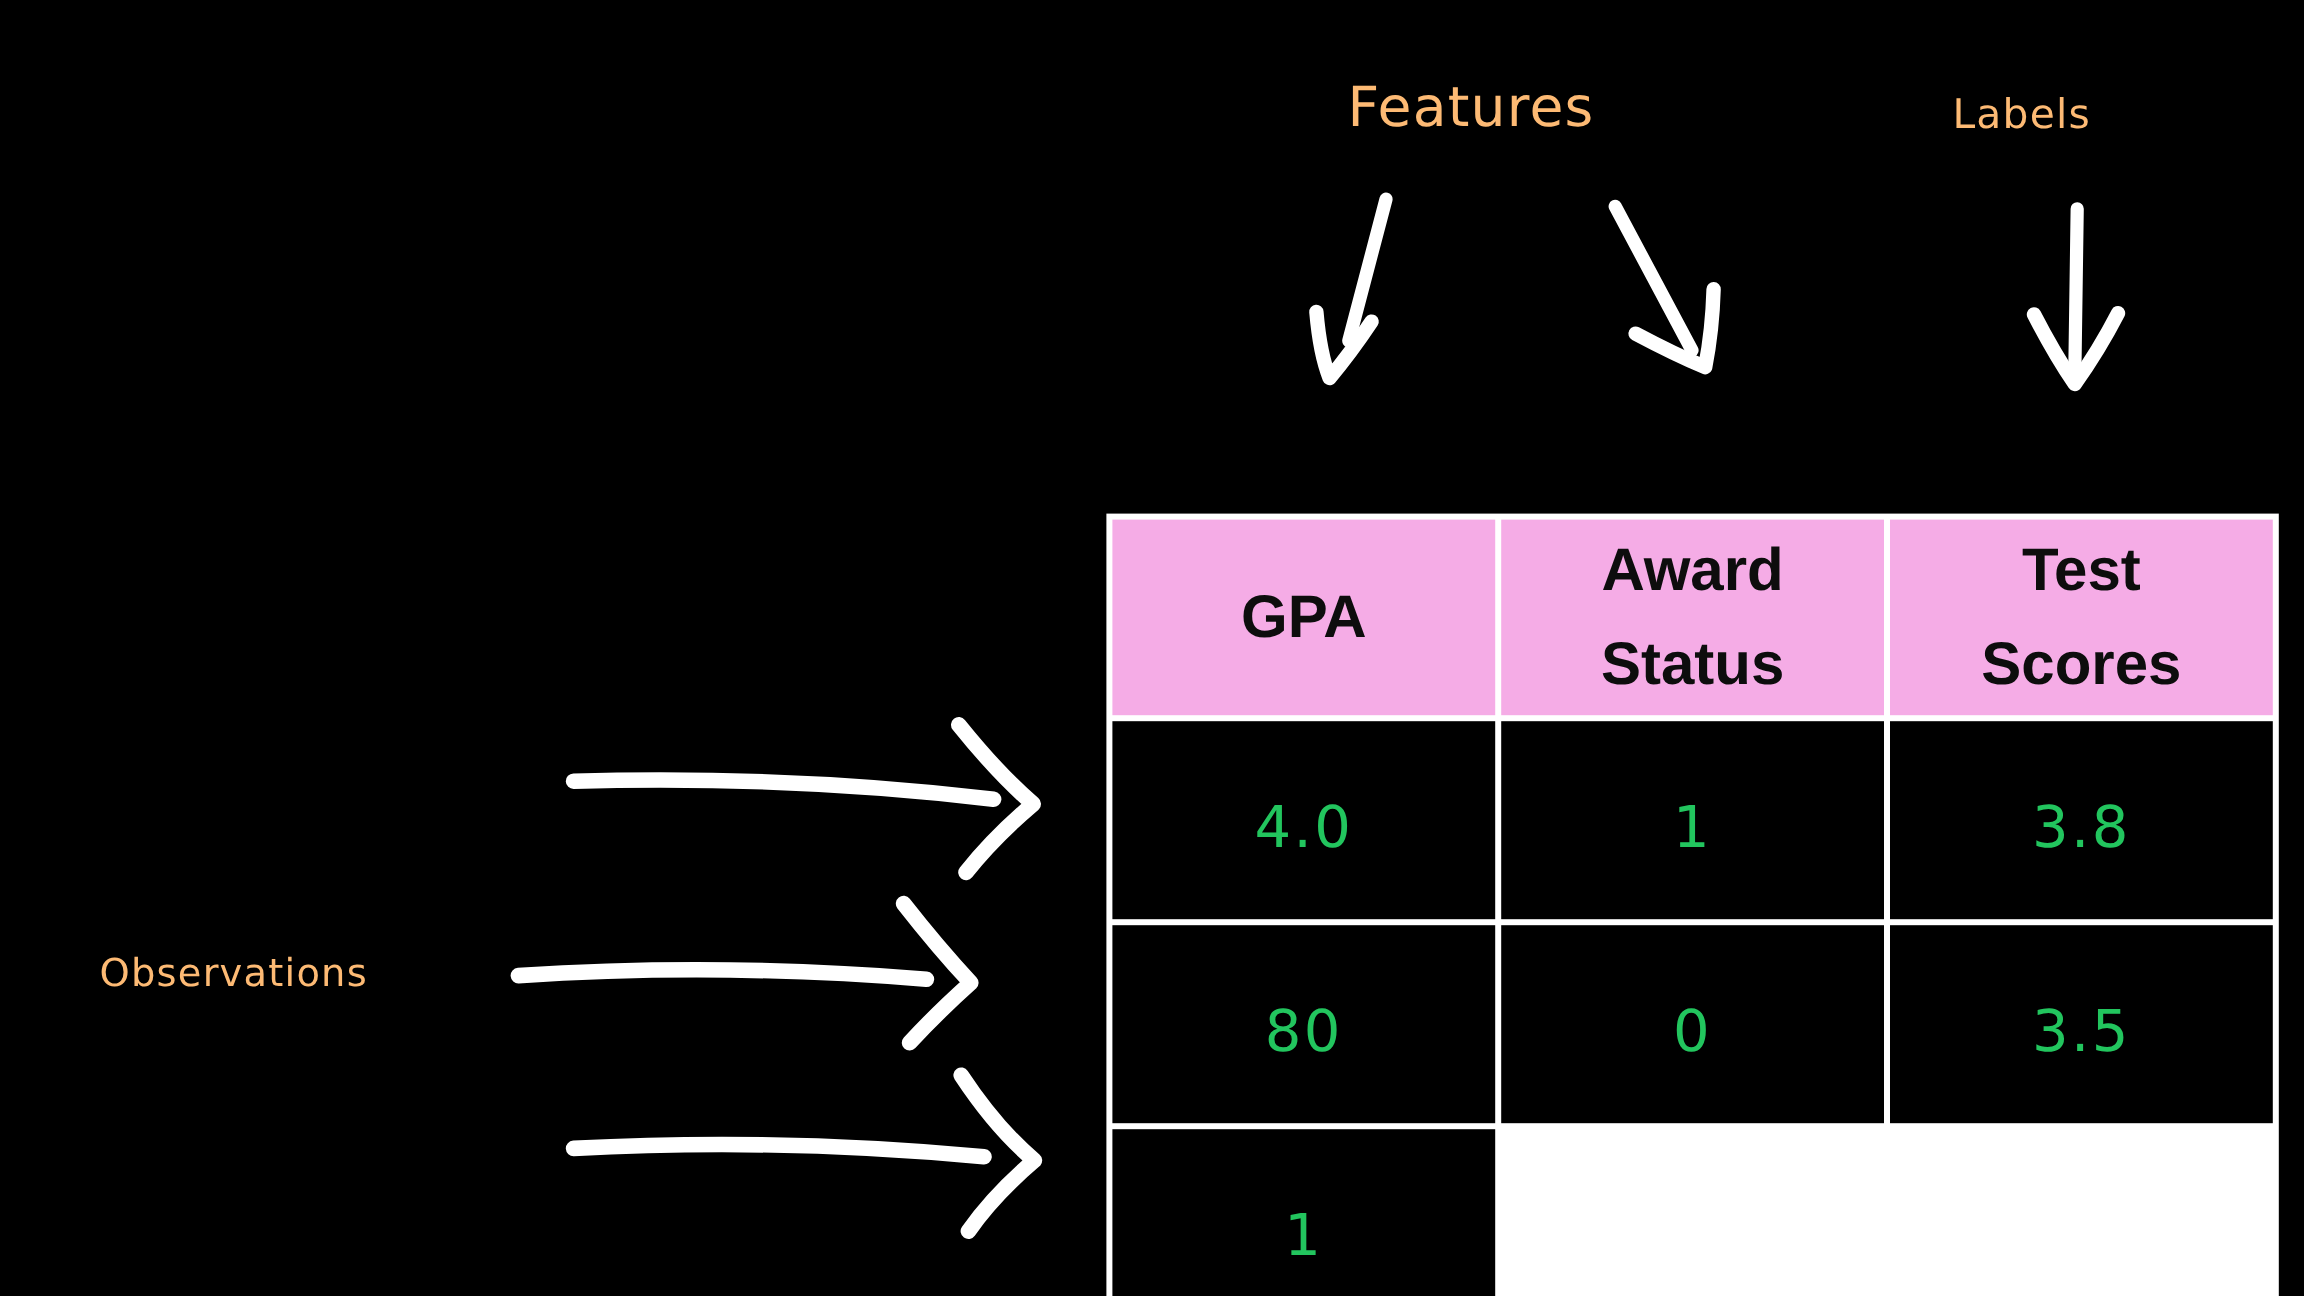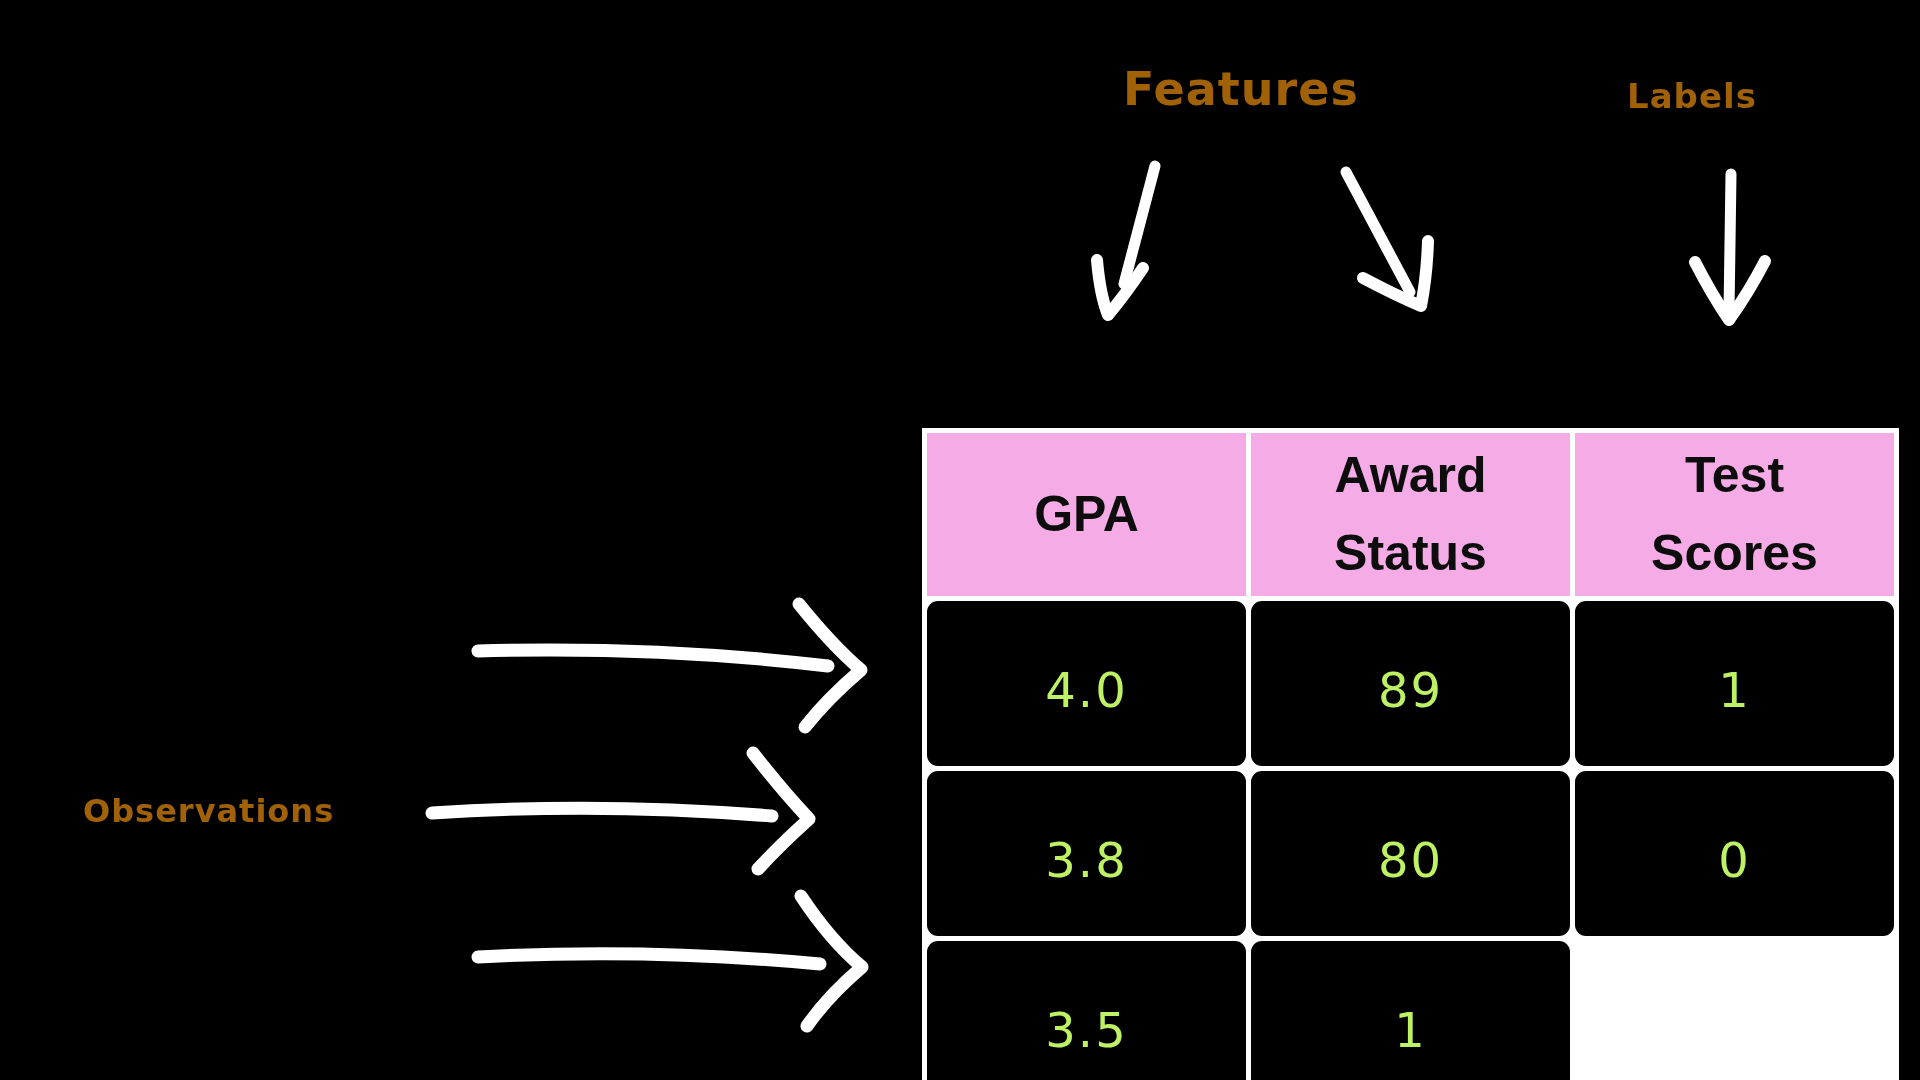--- a/index.html
+++ b/index.html
@@ -18,24 +18,23 @@
     pointer-events: none;
   }
   .arrow-layer path {
     fill: none;
     stroke: #FFFFFF;
     stroke-linecap: round;
     stroke-linejoin: round;
   }
   .annotation {
     position: absolute;
-    color: #a16207;
+    color: #fdba74;
     white-space: nowrap;
     letter-spacing: 1px;
-    font-weight: bold;
   }
   .annotation.features  { left: 1123px; top: 62px;  font-size: 46px; }
   .annotation.labels    { left: 1627px; top: 76px;  font-size: 34px; }
   .annotation.observations { left: 83px; top: 792px; font-size: 32px; }
 
   .data-table {
     position: absolute;
     left: 922px; top: 383px;
     width: 977px; height: 789px;
     box-sizing: border-box;
@@ -58,25 +57,24 @@
     background: #F5ACE6;
     color: #0D0D0D;
     font-family: "Liberation Sans", sans-serif;
     font-weight: bold;
     font-size: 50px;
     line-height: 1.55;
     padding: 0 48px;
   }
   .cell.body {
     background: #000000;
-    color: #bef264;
+    color: #22c55e;
     font-size: 48px;
     letter-spacing: 2px;
     padding-top: 12px;
-    border-radius: 11px;
   }
 </style>
 </head>
 <body>
 
 <div class="canvas">
 
   <svg class="arrow-layer" viewBox="0 0 1920 1080">
 
     <g>
@@ -116,21 +114,20 @@
 
   <div class="annotation observations">Observations</div>
 
   <div class="data-table">
 
     <div class="cell header">GPA</div>
     <div class="cell header">Award Status</div>
     <div class="cell header">Test Scores</div>
 
     <div class="cell body">4.0</div>
-    <div class="cell body">89</div>
     <div class="cell body">1</div>
 
     <div class="cell body">3.8</div>
     <div class="cell body">80</div>
     <div class="cell body">0</div>
 
     <div class="cell body">3.5</div>
     <div class="cell body">1</div>
   </div>
 

